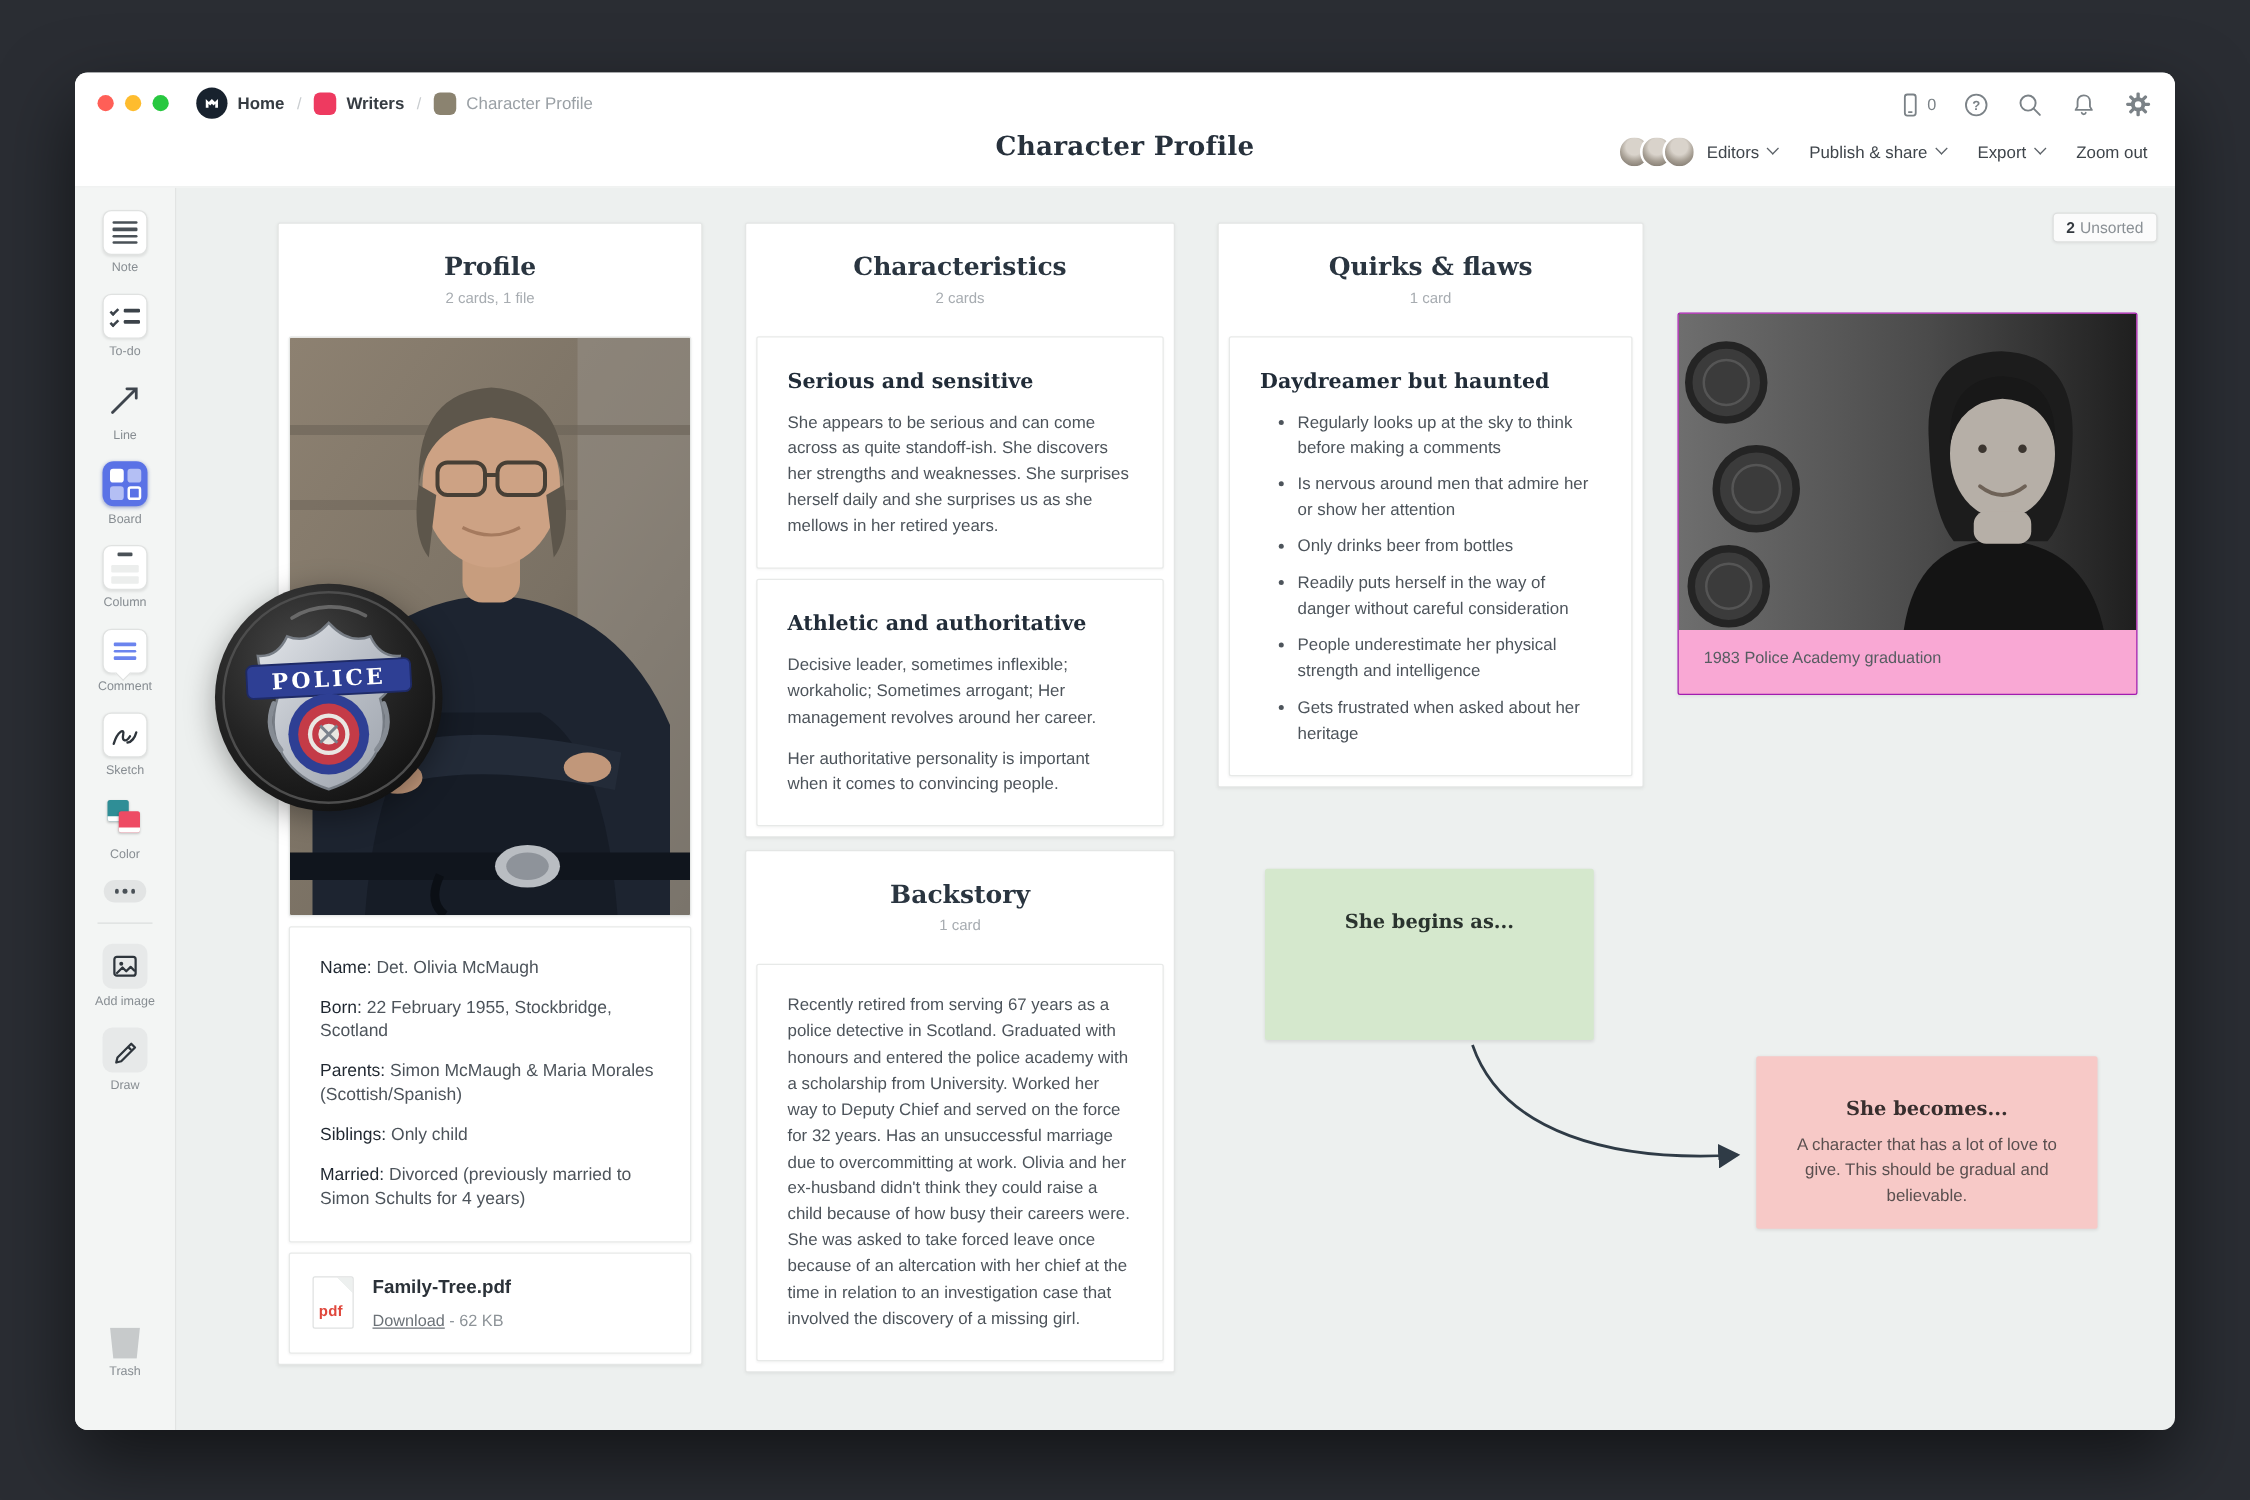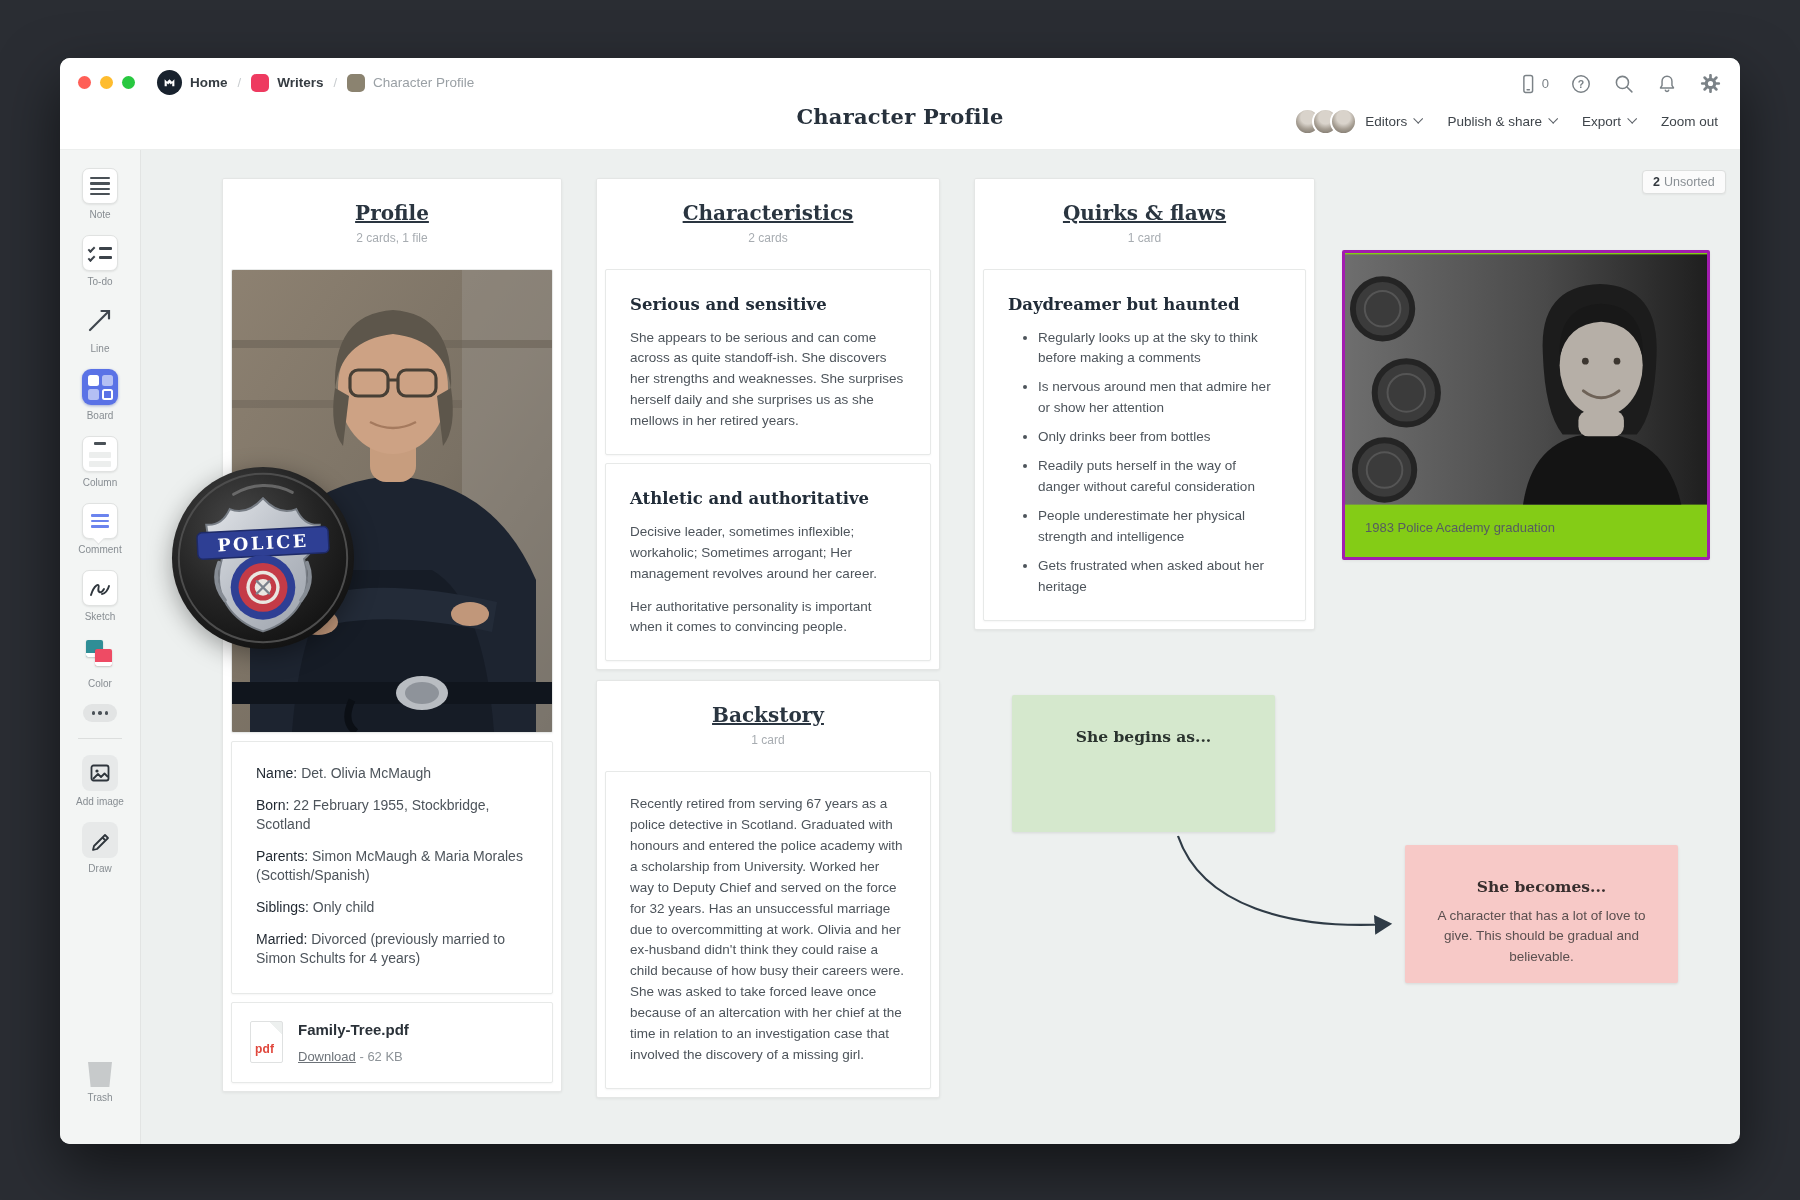--- a/index.html
+++ b/index.html
@@ -88,21 +88,21 @@
   .side-divider { width:44px; height:1px; background:#dcdedd; margin:4px 0 16px; }
   .trash-tool { margin-top:auto; }
   .trash-lid { width:30px; height:5px; background:#d0d3d4; border-radius:2px; margin:0 auto 1px; }
   .trash-body { width:26px; height:25px; margin:0 auto; background:#c7cacb; clip-path:polygon(4% 0,96% 0,86% 100%,14% 100%); border-radius:0 0 3px 3px; }
   
   .bcol {
     position:absolute; background:#fff; border:1px solid #e4e6e5; border-radius:2px;
     box-shadow:0 1px 3px rgba(0,0,0,.06); padding:8px; z-index:1;
   }
   .col-head { text-align:center; padding:14px 6px 16px; }
-  .col-title { font-family:"DejaVu Serif","Liberation Serif",serif; font-size:20px; font-weight:700; color:#2a3540;text-decoration:underline; }
+  .col-title { font-family:"DejaVu Serif","Liberation Serif",serif; font-size:20px; font-weight:700; color:#2a3540; }
   .col-sub { margin-top:6px; font-size:12px; color:#a7acb1; }
   .card {
     background:#fff; border:1px solid #e7e9e8; border-radius:2px;
     box-shadow:0 1px 2px rgba(0,0,0,.04); padding:22px 24px; margin-top:8px;
     font-size:13.5px; line-height:1.55; color:#4d545b;
   }
   .card:first-child { margin-top:0; }
   .card-title { font-family:"DejaVu Serif","Liberation Serif",serif; font-size:16.5px; font-weight:700; color:#212c38; margin-bottom:10px; }
   .card p + p { margin-top:12px; }
   .photo-card { padding:0; overflow:hidden; }
@@ -124,21 +124,21 @@
   ul.bullets li:last-child { margin-bottom:0; }
   
   .sticky { position:absolute; z-index:2; padding:32px 18px; text-align:center; border-radius:2px; box-shadow:0 1px 3px rgba(0,0,0,.10); }
   .sticky .card-title { font-size:15.5px; margin-bottom:10px; color:#2a332e; }
   .sticky p { font-size:13.5px; line-height:1.5; color:#515a55; }
   .sticky.green { left:952px; top:637px; width:263px; height:137px; background:#d5e8cd; }
   .sticky.pink { left:1345px; top:787px; width:273px; height:138px; background:#f7c9c7; }
   .sticky.pink .card-title { color:#382e2e; }
   .sticky.pink p { color:#5a4f4f; }
   
-  .img-card { position:absolute; left:1282px; top:192px; width:368px; background:#84cc16; border:3px solid #a21caf; border-radius:2px; box-shadow:0 1px 3px rgba(0,0,0,.06); z-index:1; }
+  .img-card { position:absolute; left:1282px; top:192px; width:368px; background:#f9a8d4; border:1px solid #a21caf; border-radius:2px; box-shadow:0 1px 3px rgba(0,0,0,.06); z-index:1; }
   .img-card svg { display:block; width:100%; }
   .img-caption { padding:14px 20px 22px; font-size:13px; color:#565c61; }
   
   .unsorted { position:absolute; left:1582px; top:112px; z-index:3; background:#fbfbfb; border:1px solid #dddfde; border-radius:4px; padding:4px 10px; font-size:12.5px; box-shadow:0 1px 2px rgba(0,0,0,.05); cursor:pointer; }
   .unsorted b { color:#33393f; font-weight:700; }
   .unsorted span { color:#8a9095; margin-left:4px; }
   
   .police-badge { position:absolute; left:110px; top:407px; width:186px; height:186px; z-index:5; filter:drop-shadow(0 6px 12px rgba(0,0,0,.35)); }
   
   .arrow-layer { position:absolute; inset:0; z-index:2; pointer-events:none; }

